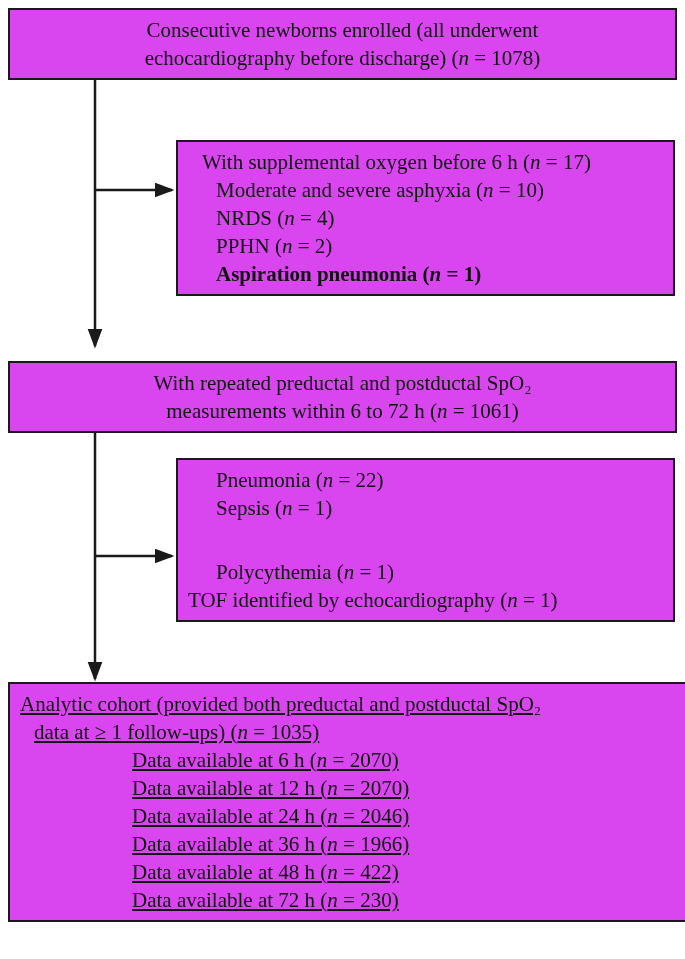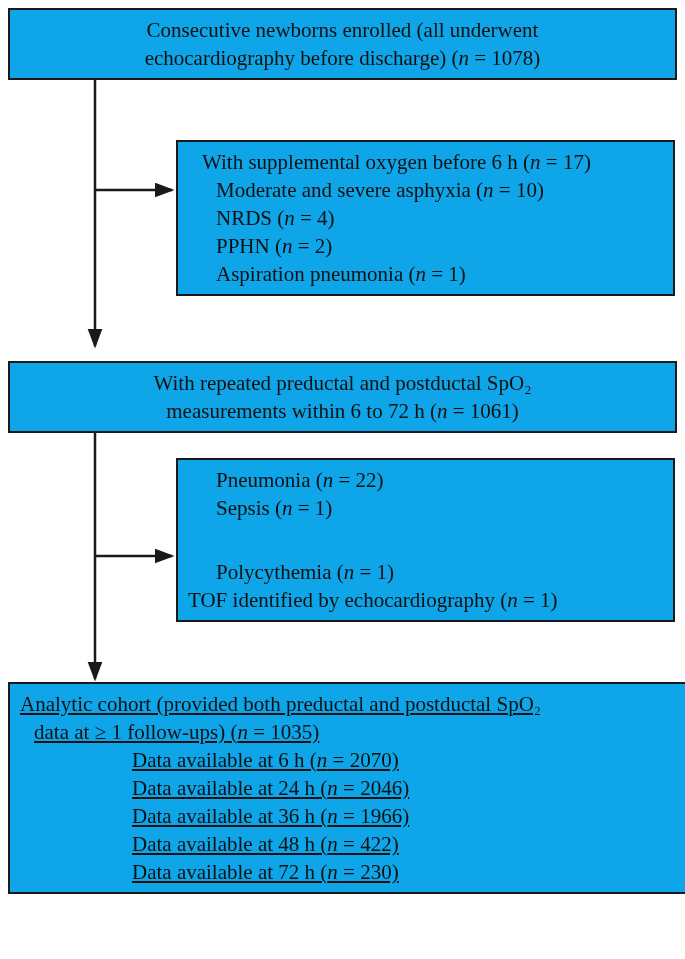--- a/index.html
+++ b/index.html
@@ -11,21 +11,21 @@
   .flowchart {
     position: relative;
     width: 685px;
     height: 959px;
     background: #ffffff;
     overflow: hidden;
   }
   .box {
     position: absolute;
     border: 2px solid #1a1a1a;
-    background: #0ea5e9;
+    background: #d946ef;
     font-size: 21px;
     line-height: 28px;
     padding: 6px 10px;
   }
   .box .line { white-space: nowrap; }
   .box.center .line { text-align: center; padding-left: 0 !important; }
   
   #box-enrolled  { left: 8px;   top: 8px;   width: 669px; }
   #box-oxygen    { left: 176px; top: 140px; width: 499px; }
   #box-spo2      { left: 8px;   top: 361px; width: 669px; }
@@ -61,38 +61,39 @@
   <div class="box center" id="box-enrolled">
       <div class="line" style="padding-left: 0px;">Consecutive newborns enrolled (all underwent</div>
       <div class="line" style="padding-left: 0px;">echocardiography before discharge) (<i>n</i> = 1078)</div>
     </div>
 
   <div class="box" id="box-oxygen">
       <div class="line" style="padding-left: 14px;">With supplemental oxygen before 6 h (<i>n</i> = 17)</div>
       <div class="line" style="padding-left: 28px;">Moderate and severe asphyxia (<i>n</i> = 10)</div>
       <div class="line" style="padding-left: 28px;">NRDS (<i>n</i> = 4)</div>
       <div class="line" style="padding-left: 28px;">PPHN (<i>n</i> = 2)</div>
-      <div class="line" style="padding-left: 28px;">Aspiration pneumonia (<i>n</i> = 1)</div>
+      <div class="line" style="padding-left: 28px; font-weight: bold;">Aspiration pneumonia (<i>n</i> = 1)</div>
     </div>
 
   <div class="box center" id="box-spo2">
       <div class="line" style="padding-left: 0px;">With repeated preductal and postductal SpO₂</div>
       <div class="line" style="padding-left: 0px;">measurements within 6 to 72 h (<i>n</i> = 1061)</div>
     </div>
 
   <div class="box" id="box-hypoxemic">
       <div class="line" style="padding-left: 28px;">Pneumonia (<i>n</i> = 22)</div>
       <div class="line" style="padding-left: 28px;">Sepsis (<i>n</i> = 1)</div>
       <div class="line" style="padding-left: 28px; margin-top: 36px;">Polycythemia (<i>n</i> = 1)</div>
       <div class="line" style="padding-left: 0px;">TOF identified by echocardiography (<i>n</i> = 1)</div>
     </div>
 
   <div class="box" id="box-cohort">
       <div class="line" style="padding-left: 0px;">Analytic cohort (provided both preductal and postductal SpO₂</div>
       <div class="line" style="padding-left: 14px;">data at ≥ 1 follow-ups) (<i>n</i> = 1035)</div>
       <div class="line" style="padding-left: 112px;">Data available at 6 h (<i>n</i> = 2070)</div>
+      <div class="line" style="padding-left: 112px;">Data available at 12 h (<i>n</i> = 2070)</div>
       <div class="line" style="padding-left: 112px;">Data available at 24 h (<i>n</i> = 2046)</div>
       <div class="line" style="padding-left: 112px;">Data available at 36 h (<i>n</i> = 1966)</div>
       <div class="line" style="padding-left: 112px;">Data available at 48 h (<i>n</i> = 422)</div>
       <div class="line" style="padding-left: 112px;">Data available at 72 h (<i>n</i> = 230)</div>
     </div>
 
 </div>
 
 </body></html>

